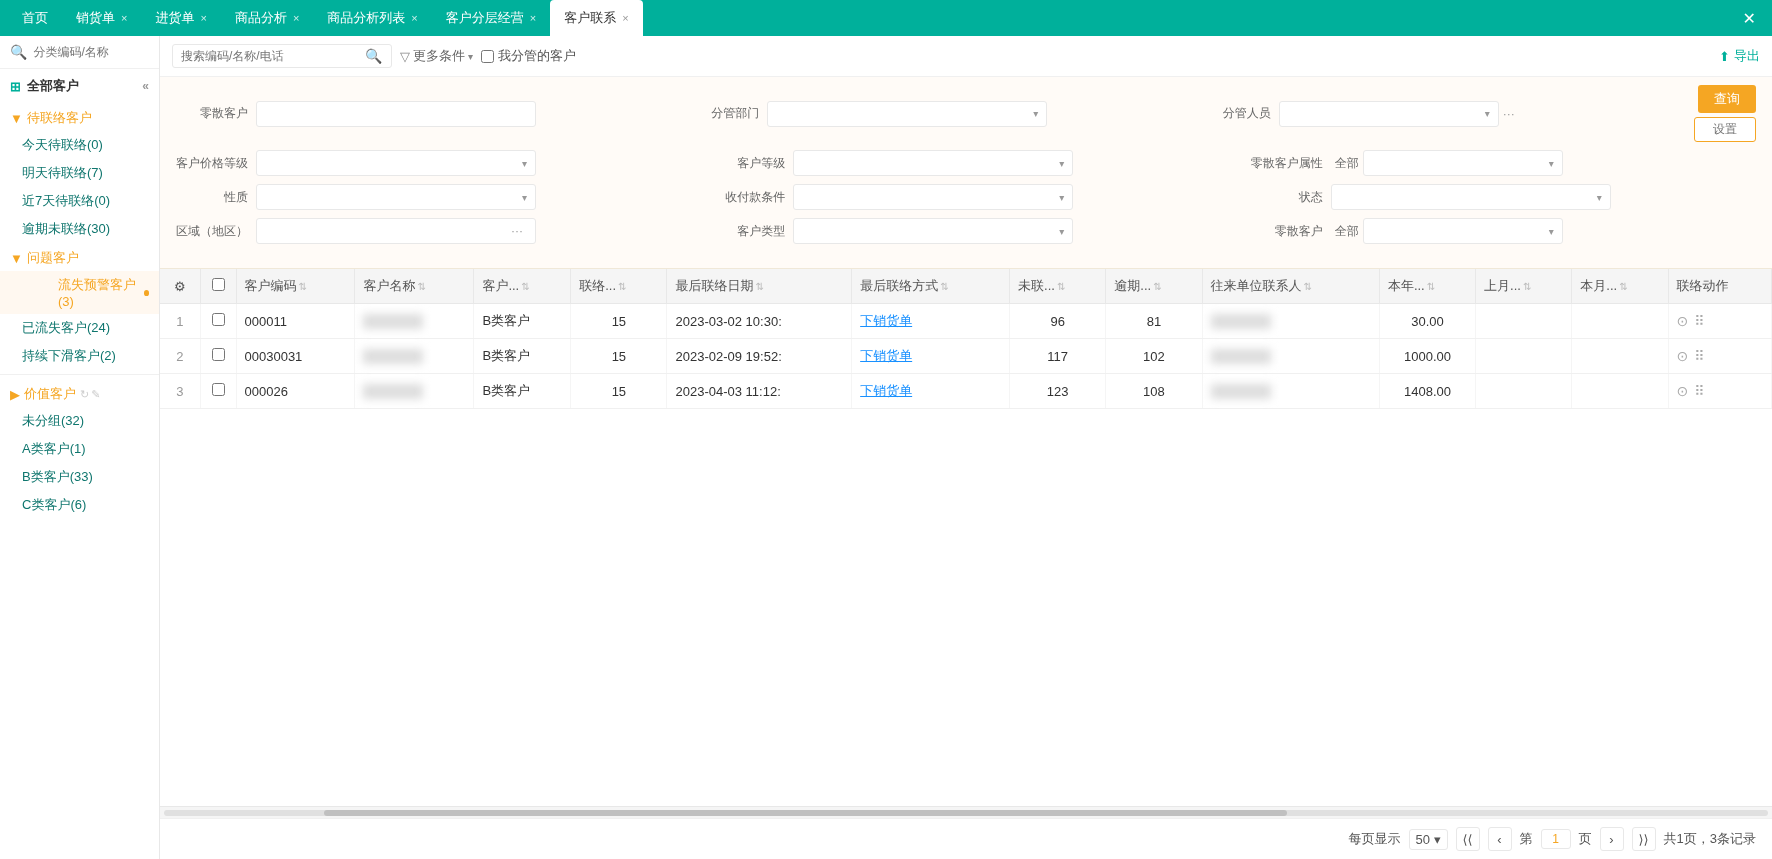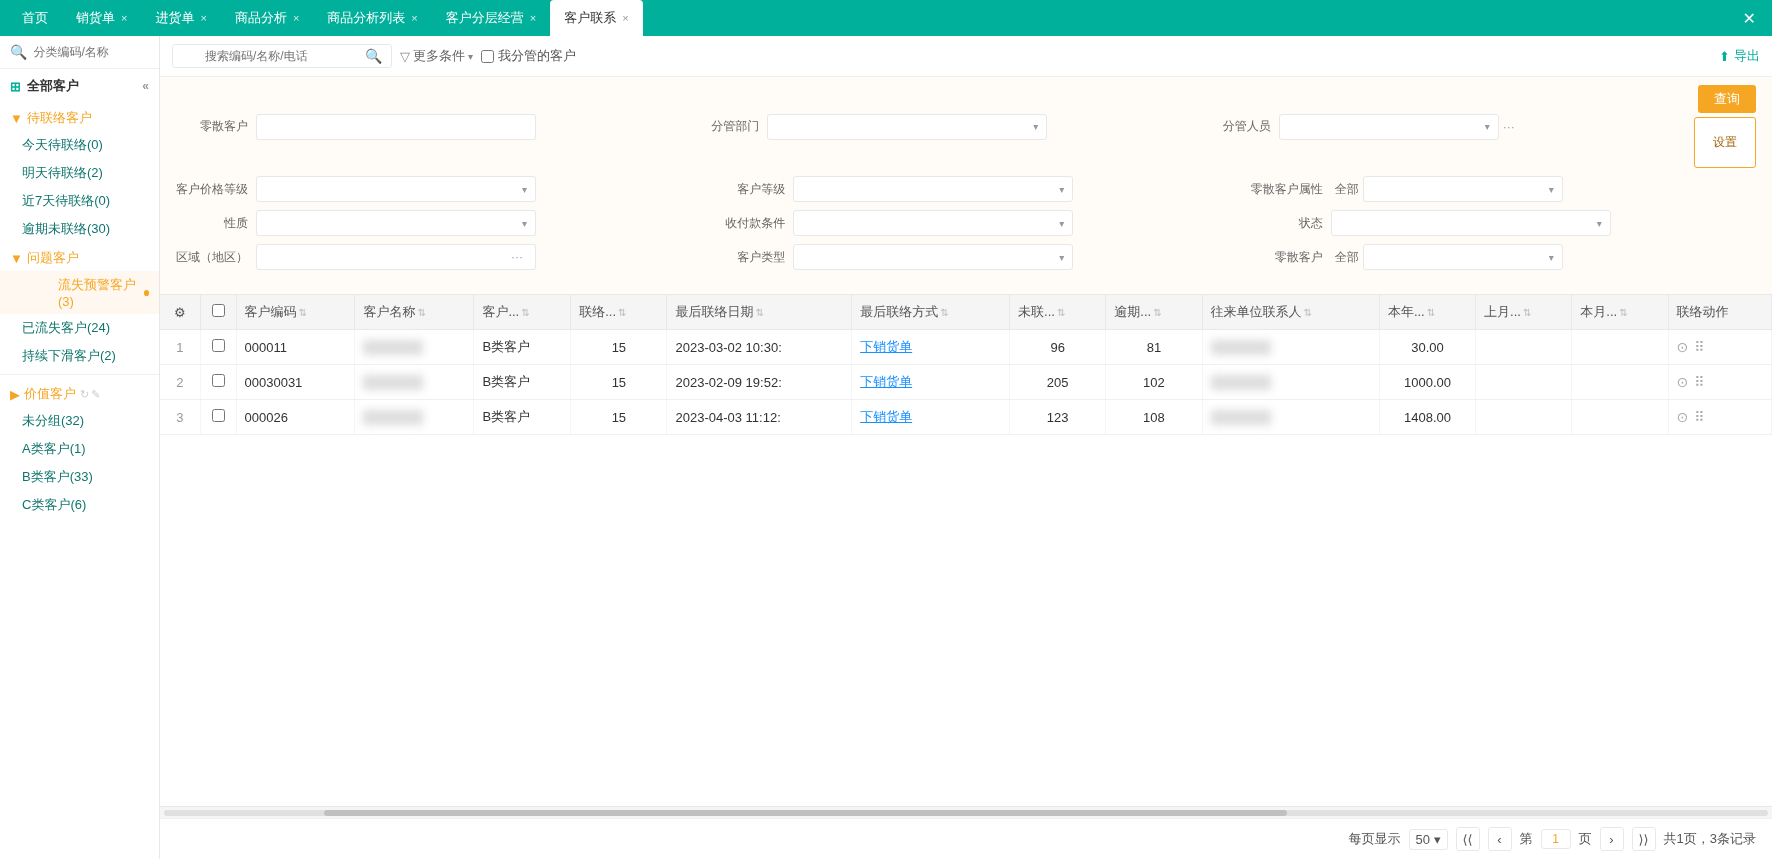--- a/index.html
+++ b/index.html
@@ -145,21 +145,20 @@
       padding: 3px 8px;
       width: 220px;
       gap: 4px;
     }
     .search-input-wrap input {
       border: none;
       outline: none;
       font-size: 12px;
       width: 100%;
       color: #999;
-      margin-left: 24px;
     }
     .more-cond-btn {
       display: flex;
       align-items: center;
       color: #666;
       cursor: pointer;
       font-size: 12px;
       gap: 3px;
     }
     .checkbox-wrap {
@@ -237,24 +236,24 @@
       color: #fff;
       border: none;
       border-radius: 3px;
       padding: 5px 16px;
       font-size: 13px;
       cursor: pointer;
       margin-left: 8px;
     }
     .setting-btn {
       background: #fff;
-      color: #a16207;
+      color: #737373;
       border: 1px solid #f5a623;
       border-radius: 3px;
-      padding: 16px 12px;
+      padding: 3px 12px;
       font-size: 12px;
       cursor: pointer;
       margin-left: 4px;
     }
     .inline-label {
       color: #666;
       font-size: 12px;
       white-space: nowrap;
       padding: 0 4px;
     }
@@ -414,21 +413,21 @@
     </div>
 
     <div class="sidebar-group-label">
       <span class="arrow">▼</span>
       <span>待联络客户</span>
     </div>
     <div class="sidebar-item">
       <span>今天待联络(0)</span>
     </div>
     <div class="sidebar-item">
-      <span>明天待联络(2)</span>
+      <span>明天待联络(7)</span>
     </div>
     <div class="sidebar-item">
       <span>近7天待联络(0)</span>
     </div>
     <div class="sidebar-item">
       <span>逾期未联络(30)</span>
     </div>
 
     <div class="sidebar-group-label">
       <span class="arrow">▼</span>
@@ -650,21 +649,21 @@
   </tr>
             <tr>
     <td class="num-col">2</td>
     <td class="num-col"><input type="checkbox" style=""></td>
     <td>00030031</td>
     <td><span style="filter:blur(4px);display:inline-block;min-width:60px;background:#ddd;">&nbsp;&nbsp;&nbsp;&nbsp;&nbsp;&nbsp;&nbsp;&nbsp;</span></td>
     <td>B类客户</td>
     <td class="num-col">15</td>
     <td>2023-02-09 19:52:</td>
     <td class="link-cell">下销货单</td>
-    <td class="num-col">205</td>
+    <td class="num-col">117</td>
     <td class="num-col">102</td>
     <td><span style="filter:blur(4px);display:inline-block;min-width:60px;background:#ddd;">&nbsp;&nbsp;&nbsp;&nbsp;&nbsp;&nbsp;&nbsp;&nbsp;</span></td>
     <td class="num-col">1000.00</td>
     <td class="num-col"></td>
     <td class="num-col"></td>
     <td>
       <div class="action-icons">
         <span class="action-icon">⊙</span>
         <span class="action-icon">⠿</span>
       </div>

